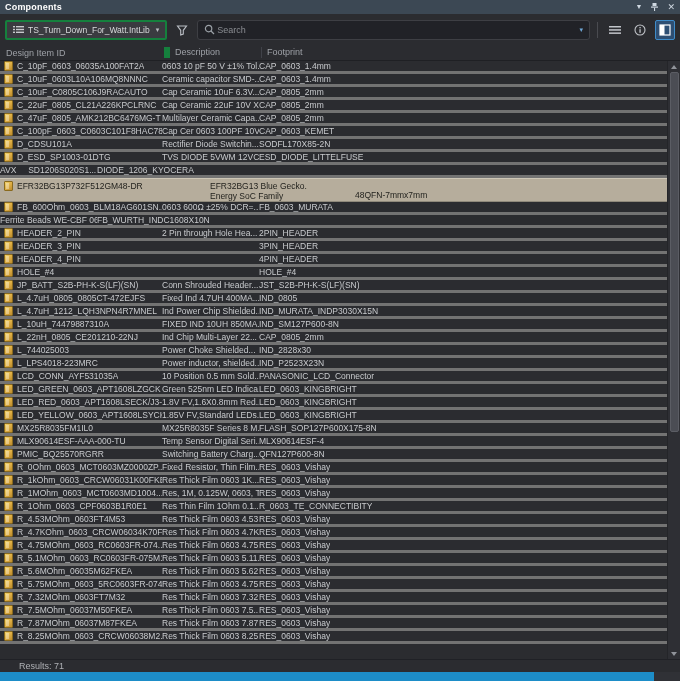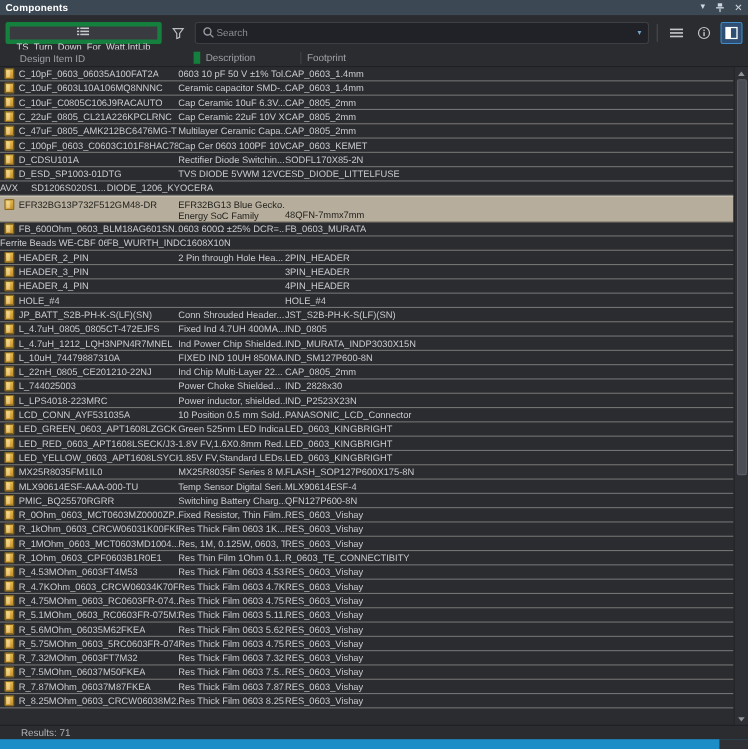--- a/index.html
+++ b/index.html
@@ -8,45 +8,45 @@
   .panel { width:680px; height:681px; display:flex; flex-direction:column; background:#2b2c30; position:relative; }
 
   
   .titlebar { height:14px; background:#3c4854; display:flex; align-items:center; padding:0 5px; flex:none; }
   .titlebar .title { color:#ffffff; font-size:9px; font-weight:bold; letter-spacing:.2px; }
   .titlebar .spacer { flex:1; }
   .tb-icon { color:#cfd8e1; font-size:8px; line-height:8px; margin-left:8px; cursor:default; display:flex; align-items:center; }
 
   
   .toolbar { height:31px; display:flex; align-items:center; padding:0 5px; gap:5px; background:#2b2c30; flex:none; }
-  .lib-select { display:flex; align-items:center; gap:4px; background:#3a3b40; border:4px solid #15803d;
-                height:20px; padding:0 6px; color:#d8d9db; font-size:8.5px; border-radius:2px; white-space:nowrap;flex-direction:column; }
+  .lib-select { display:flex; align-items:center; gap:4px; background:#3a3b40; border:2px solid #15803d;
+                height:20px; padding:0 6px; color:#d8d9db; font-size:8.5px; border-radius:2px; white-space:nowrap; }
   .lib-select .caret { color:#b9bcc1; font-size:7px; margin-left:2px; }
   .tool-btn { height:20px; min-width:20px; display:flex; align-items:center; justify-content:center; border-radius:2px; }
   .tool-btn.active { background:#2e4f73; border:1px solid #3f8cc9; }
   .searchbox { flex:1; height:20px; background:#212227; border:1px solid #3e3f44; border-radius:3px;
                display:flex; align-items:center; padding:0 6px; gap:2px; }
   .searchbox input { flex:1; background:transparent; border:none; outline:none; color:#cfd1d4; font-size:9px;
                      font-family:"Liberation Sans", sans-serif; }
   .searchbox input::placeholder { color:#8a8d92; }
   .searchbox .caret { color:#6fa8d6; font-size:7px; }
   .vsep { width:1px; height:16px; background:#4a4b50; margin:0 2px; flex:none; }
 
   
   .colheader { height:16px; display:flex; align-items:center; background:#2b2c30; border-bottom:1px solid #1f2024;
-               color:#9ea1a7; font-size:9px; flex:none; padding-left:18px; }
+               color:#9ea1a7; font-size:9px; flex:none; padding-left:6px; }
   .colheader .h1 { width:158px; }
   .colheader .h2 { width:97px; border-left:6px solid #15803d; padding-left:5px; height:11px; line-height:11px; }
   .colheader .h3 { flex:1; border-left:1px solid #404249; padding-left:5px; height:11px; line-height:11px; }
 
   
   .bodywrap { flex:1; display:flex; min-height:0; }
   .rows { flex:1; overflow:hidden; background:#2b2c30; }
-  .row { display:flex; height:13px; border-bottom:1px solid #737373; color:#c9cbce; font-size:8.5px; }
-  .row.selected { height:24px; background:#b6ad9c; color:#1f1f1b; border-top:1px solid #cdc6b6; border-bottom:1px solid #8f897b; }
+  .row { display:flex; height:13px; border-bottom:3px solid #737373; color:#c9cbce; font-size:8.5px; }
+  .row.selected { height:24px; background:#b6ad9c; color:#1f1f1b; border-top:1px solid #cdc6b6; border-bottom:1px solid #8f897b;gap:48px; }
   .cell { overflow:hidden; }
   .c1 { width:162px; display:flex; align-items:center; padding-left:4px; flex:none; }
   .c2 { width:97px; display:flex; flex-direction:column; justify-content:center; flex:none; }
   .c3 { flex:1; display:flex; align-items:center; }
   .row.selected .c1 { align-items:flex-start; padding-top:2px; }
   .row.selected .c3 { align-items:flex-end; padding-top:2px; }
   .row.selected .c2 { justify-content:flex-start; padding-top:2px; }
   .txt { white-space:nowrap; overflow:hidden; line-height:11px; }
   .comp-icon { width:9px; height:10px; flex:none; margin-right:4px; border-radius:1px;
                background:linear-gradient(135deg,#f2d269 0%,#dcab41 55%,#bb8a2d 100%);

